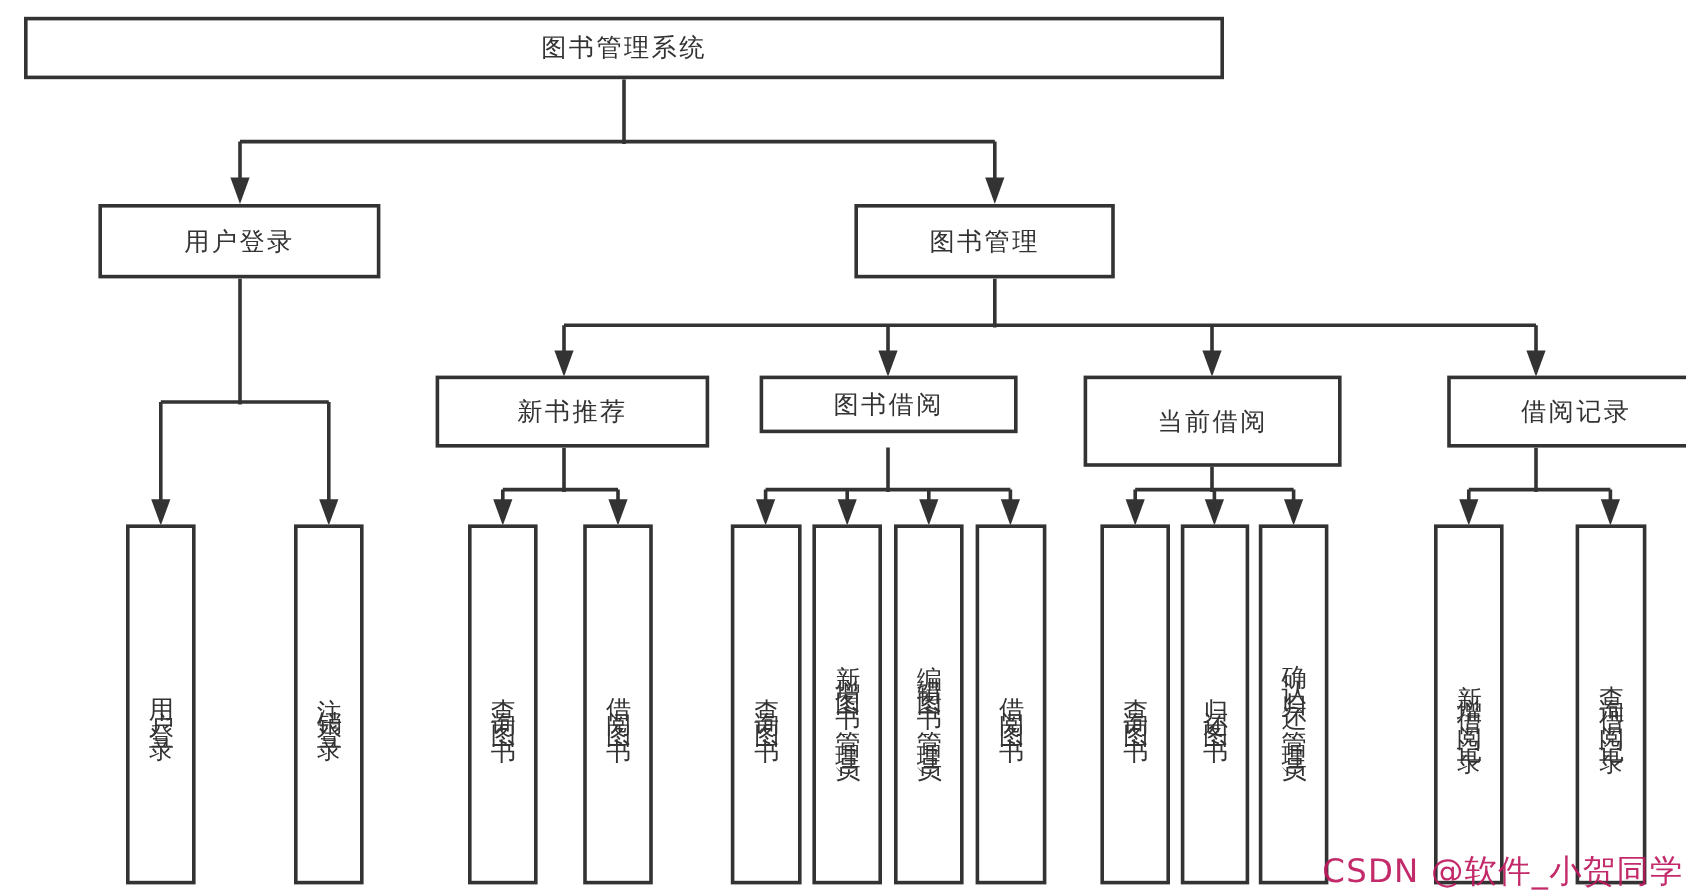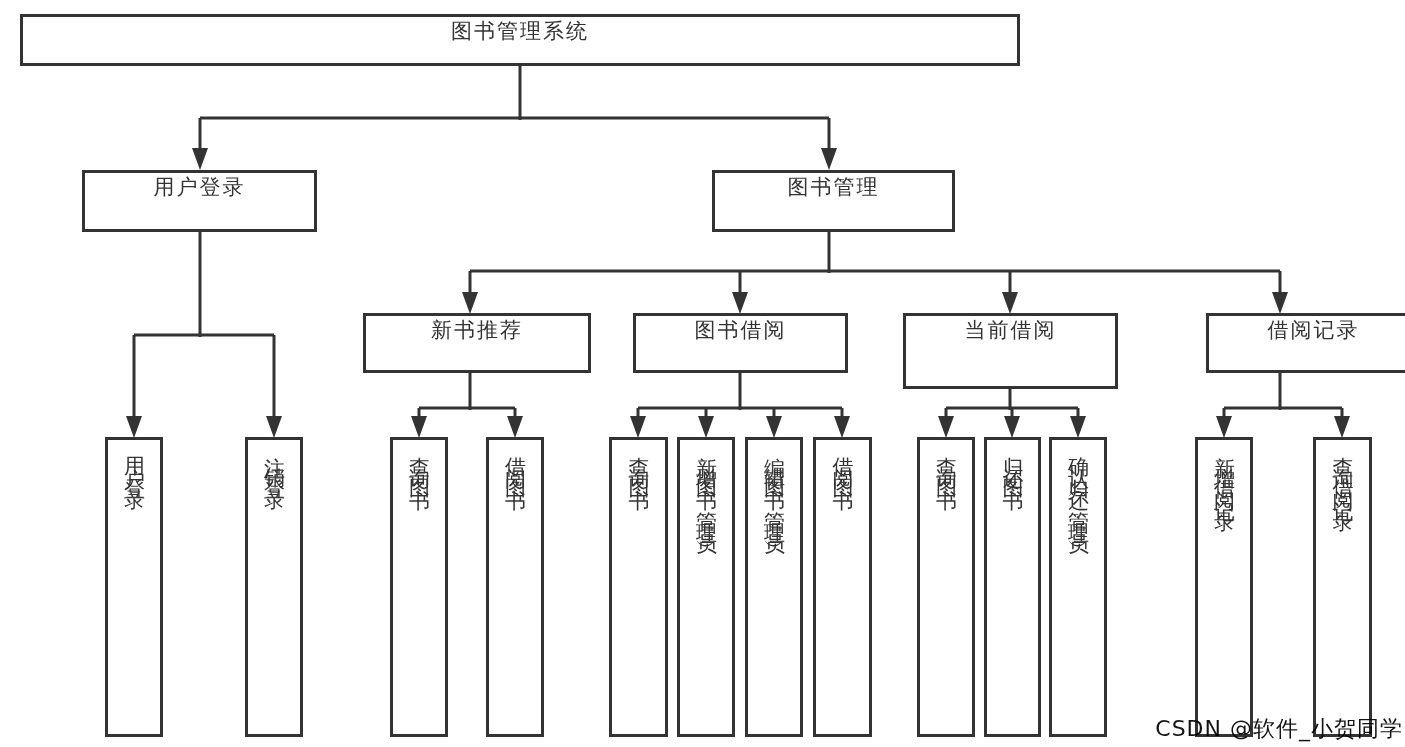--- a/index.html
+++ b/index.html
@@ -6,32 +6,32 @@
   body{
     width:1405px;height:747px;position:relative;overflow:hidden;
     background:#ffffff;
     font-family:"DejaVu Sans","Liberation Sans",sans-serif;
   }
   .stage{position:absolute;left:0;top:0;width:1405px;height:747px;}
   svg.connectors{position:absolute;left:0;top:0;z-index:1;}
   .node{
     position:absolute;box-sizing:border-box;z-index:2;
     border:3px solid #333333;background:#ffffff;
-    display:flex;align-items:flex-start;justify-content:center;
+    display:flex;align-items:center;justify-content:center;
     color:#333333;font-size:21px;
   }
   .lbl{letter-spacing:2px;white-space:nowrap;}
   .v .lbl{
     display:block;white-space:normal;
     writing-mode:vertical-rl;text-orientation:mixed;
     letter-spacing:11px;line-height:1;
   }
   .watermark{
     position:absolute;right:2px;bottom:3px;z-index:10;
-    font-size:22px;color:#000000;letter-spacing:1px;opacity:0.92;
+    font-size:27px;color:#be185d;letter-spacing:1px;opacity:0.92;
     white-space:nowrap;
   }
 </style>
 </head>
 <body>
 
 <div class="stage">
 
   <svg class="connectors" width="1405" height="747" viewBox="0 0 1405 747">
     <path fill="none" stroke="#333333" stroke-width="3" d="M520 66 V120 M200 118 H829 M200 118 V150 M829 118 V150
@@ -64,28 +64,28 @@
     </g>
   </svg>
 
   <div class="node" style="left:20px;top:14px;width:1000px;height:52px">
     <span class="lbl">图书管理系统</span>
   </div>
 
   <div class="node" style="left:82px;top:170px;width:235px;height:62px">
     <span class="lbl">用户登录</span>
   </div>
-  <div class="node" style="left:712px;top:170px;width:243px;height:62px">
+  <div class="node" style="left:712px;top:170px;width:217px;height:62px">
     <span class="lbl">图书管理</span>
   </div>
 
   <div class="node" style="left:363px;top:313px;width:228px;height:60px">
     <span class="lbl">新书推荐</span>
   </div>
-  <div class="node" style="left:633px;top:313px;width:215px;height:60px">
+  <div class="node" style="left:633px;top:313px;width:215px;height:48px">
     <span class="lbl">图书借阅</span>
   </div>
   <div class="node" style="left:903px;top:313px;width:215px;height:76px">
     <span class="lbl">当前借阅</span>
   </div>
   <div class="node" style="left:1206px;top:313px;width:215px;height:60px">
     <span class="lbl">借阅记录</span>
   </div>
 
   <div class="node v" style="left:105px;top:437px;width:58px;height:300px">

